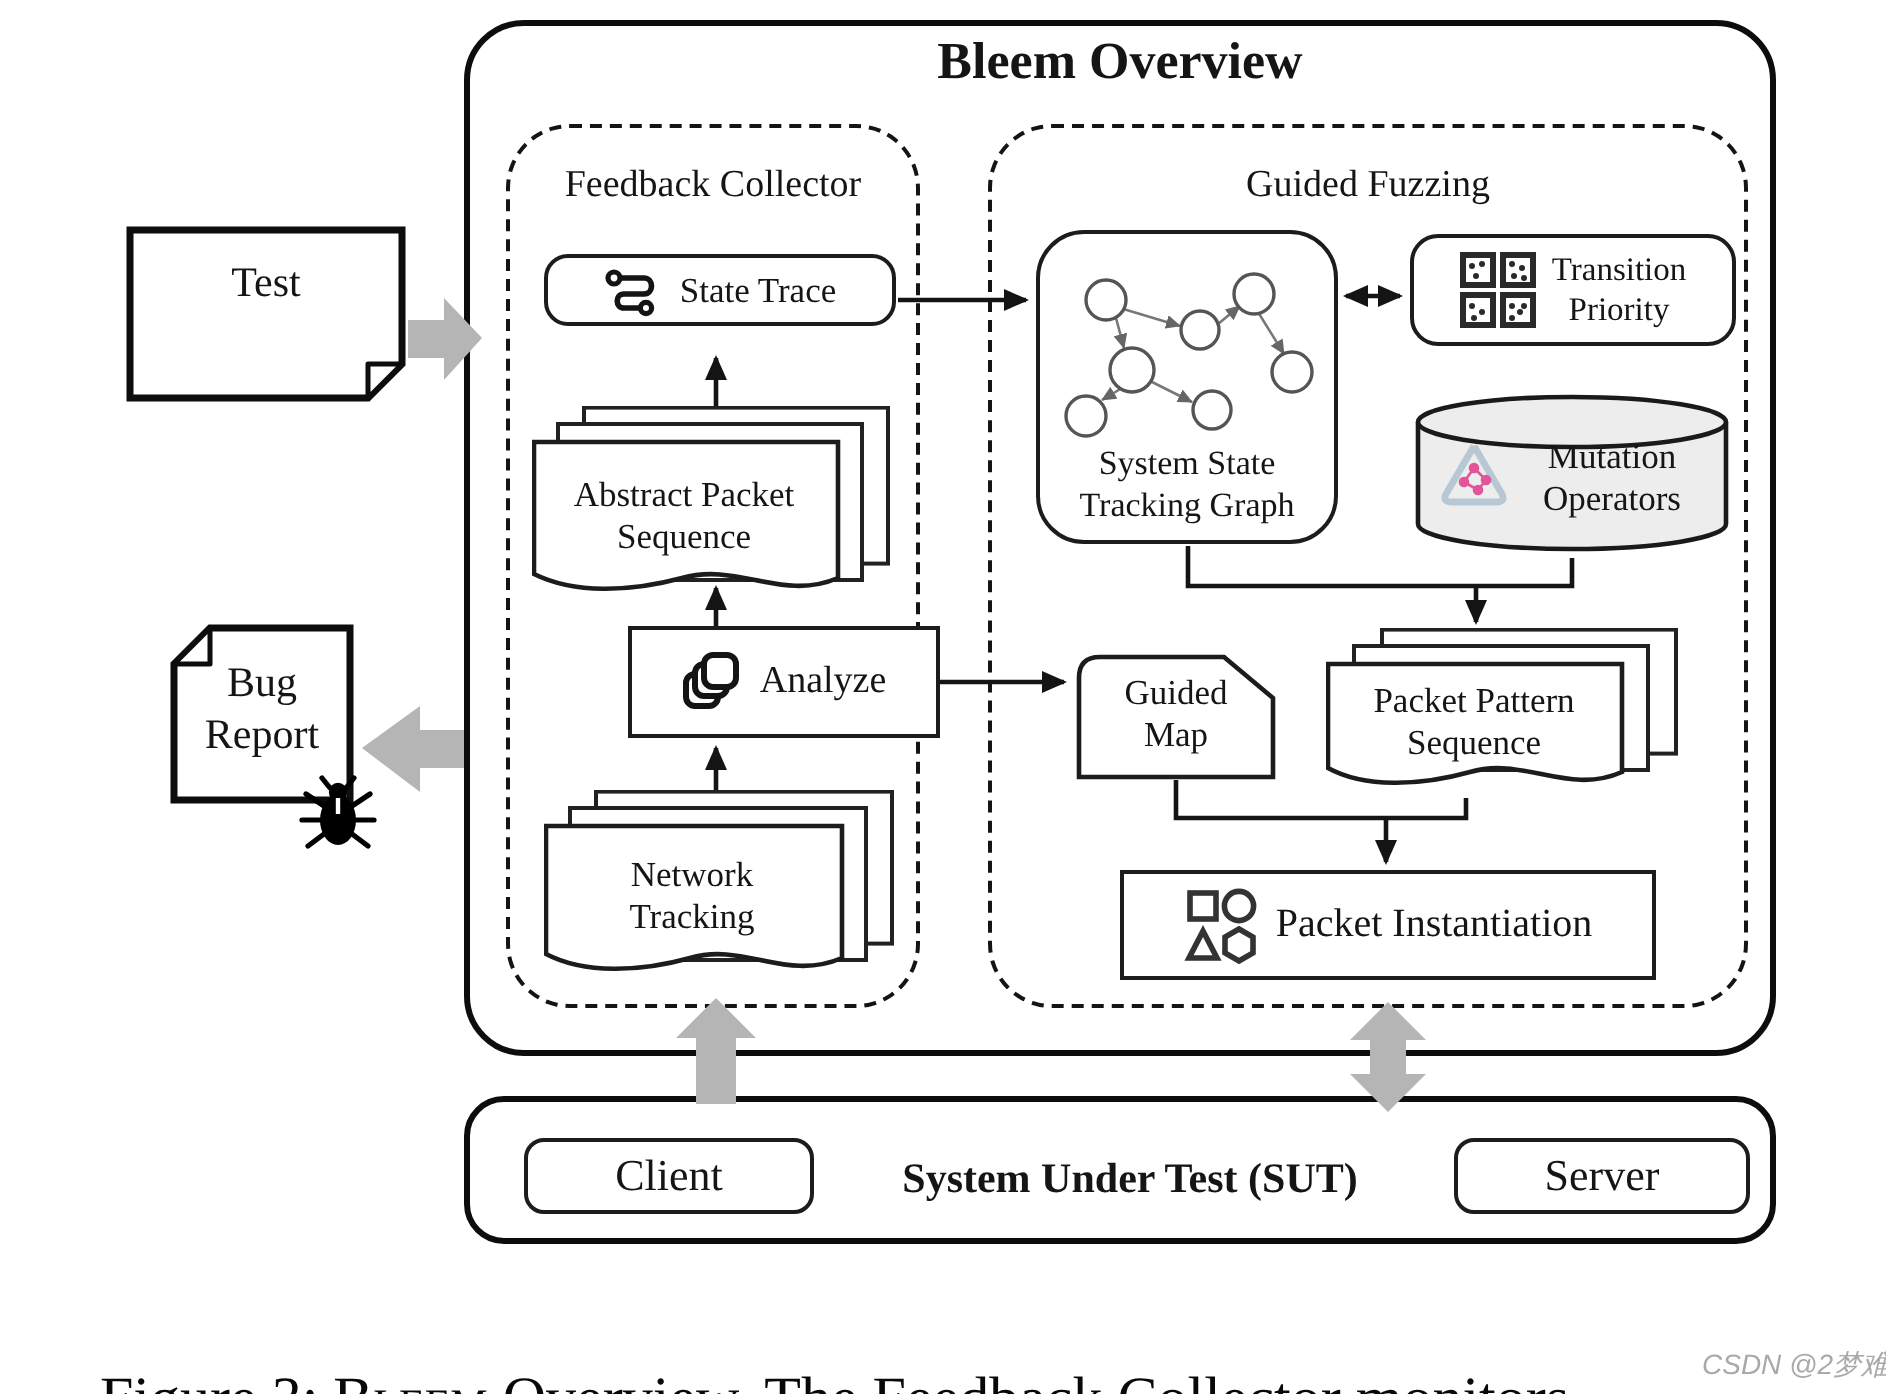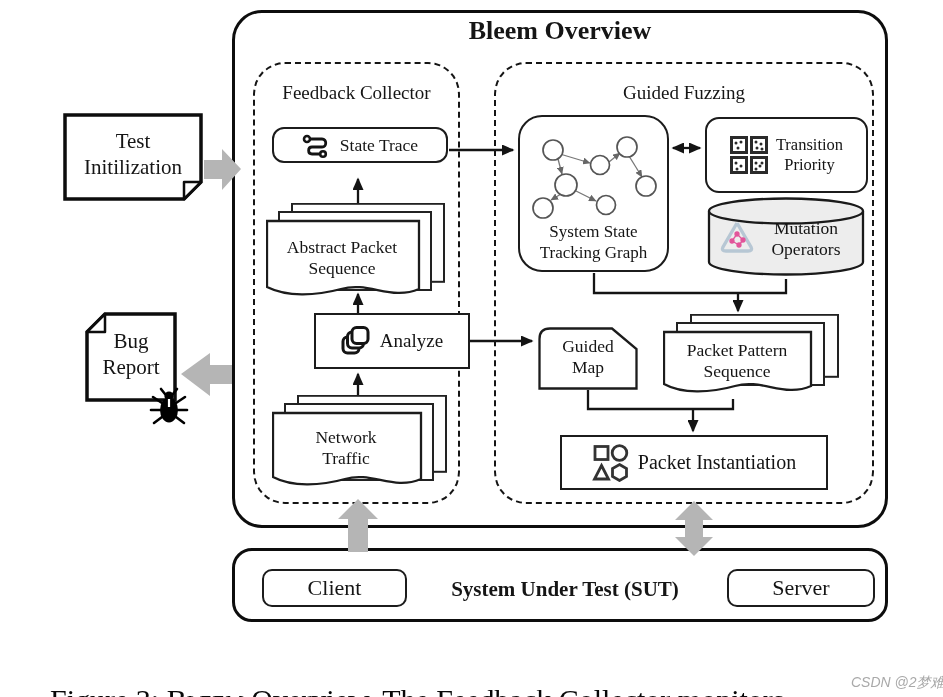--- a/index.html
+++ b/index.html
@@ -112,21 +112,21 @@
   </div>
 
   <div class="stack" style="left:272px;top:395px;width:178px;height:98px;">
     <svg width="178" height="98" viewBox="0 0 178 98">
       <rect x="26" y="0.8" width="148" height="76" fill="#fff" stroke="#222" stroke-width="2"></rect>
       <rect x="13" y="9" width="148" height="76" fill="#fff" stroke="#222" stroke-width="2"></rect>
       <path transform="translate(1,18)" d="M0 0 H148 V66 C120 78 99 58 72 66 C47 73 19 74 0 64 Z" fill="#fff" stroke="#1c1c1c" stroke-width="2.3"></path>
     </svg>
     <div class="doc-label two-line" style="left:0;top:32px;width:148px;">
       <span>Network</span>
-      <span>Traffic</span>
+      <span>Tracking</span>
     </div>
   </div>
 
   <div class="box solid-box z10" style="left:518px;top:115px;width:151px;height:157px;border-radius:24px;">
     <svg width="147" height="100" viewBox="0 0 147 100" style="margin-top:3px;">
       <defs>
         <marker id="gah" markerUnits="userSpaceOnUse" markerWidth="8" markerHeight="7" refX="7" refY="3.5" orient="auto">
           <path d="M0 0 L7.5 3.5 L0 7 Z" fill="#666"></path>
         </marker>
       </defs>
@@ -147,21 +147,21 @@
         <circle cx="23" cy="88" r="10"></circle>
         <circle cx="86" cy="85" r="9.5"></circle>
       </g>
     </svg>
     <div class="two-line" style="font-size:17px;line-height:1.22;margin-top:2px;">
       <span>System State</span>
       <span>Tracking Graph</span>
     </div>
   </div>
 
-  <div class="box solid-box node" style="left:705px;top:117px;width:163px;height:76px;border-radius:14px;gap:7px;">
+  <div class="box solid-box node" style="left:705px;top:117px;width:163px;height:56px;border-radius:14px;gap:7px;">
     <svg width="39" height="39" viewBox="0 0 39 39">
       <g fill="#fff" stroke="#2a2a2a" stroke-width="3">
         <rect x="1.5" y="1.5" width="15" height="15"></rect>
         <rect x="21.5" y="1.5" width="15" height="15"></rect>
         <rect x="1.5" y="21.5" width="15" height="15"></rect>
         <rect x="21.5" y="21.5" width="15" height="15"></rect>
       </g>
       <g fill="#2a2a2a">
         <circle cx="6" cy="7" r="1.5"></circle>
           <circle cx="11" cy="6" r="1.5"></circle>
@@ -243,21 +243,20 @@
     <span style="font-size:20px;">Packet Instantiation</span>
   </div>
 
   <div class="stack" style="left:63px;top:113px;width:140px;height:88px;">
     <svg width="140" height="88" viewBox="0 0 140 88">
       <path d="M2 2 H138 V69 L121 86 H2 Z" fill="#fff" stroke="#0d0d0d" stroke-width="3.5"></path>
       <path d="M121 86 L121 69 H138 Z" fill="#fff" stroke="#0d0d0d" stroke-width="2.5" stroke-linejoin="round"></path>
     </svg>
     <div class="doc-label two-line" style="left:0;top:16px;width:140px;font-size:21px;">
       <span>Test</span>
-      <span>Initilization</span>
     </div>
   </div>
 
   <div class="stack" style="left:85px;top:312px;width:92px;height:65px;overflow:visible;">
     <svg width="92" height="90" viewBox="0 0 92 90">
       <path d="M20 2 H90 V88 H2 V20 Z" fill="#fff" stroke="#0d0d0d" stroke-width="3.5"></path>
       <path d="M2 20 L20 2 L20 20 Z" fill="#fff" stroke="#0d0d0d" stroke-width="2.5" stroke-linejoin="round"></path>
     </svg>
     <div class="doc-label two-line" style="left:0;top:17px;width:92px;font-size:21px;">
       <span>Bug</span>

